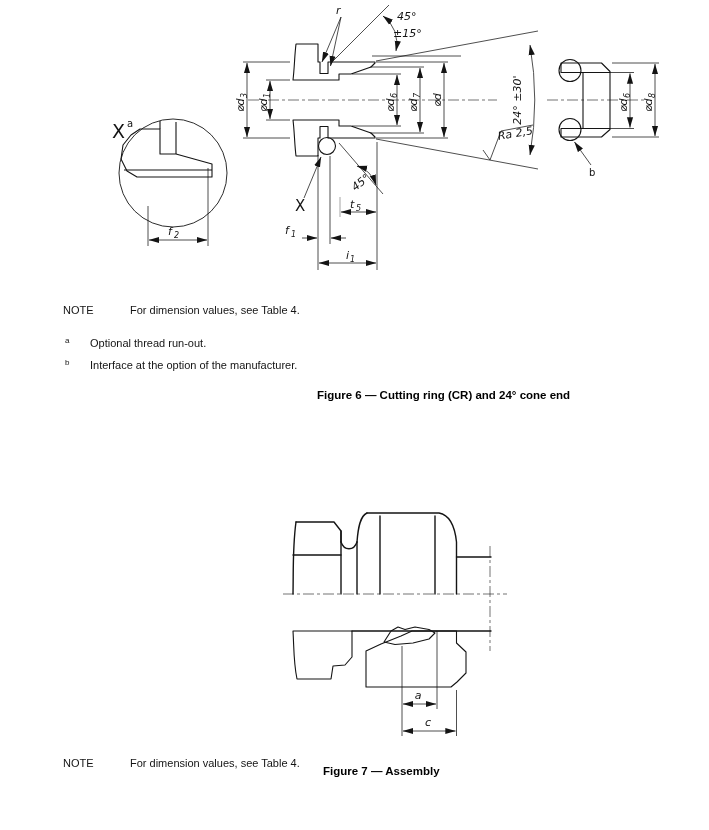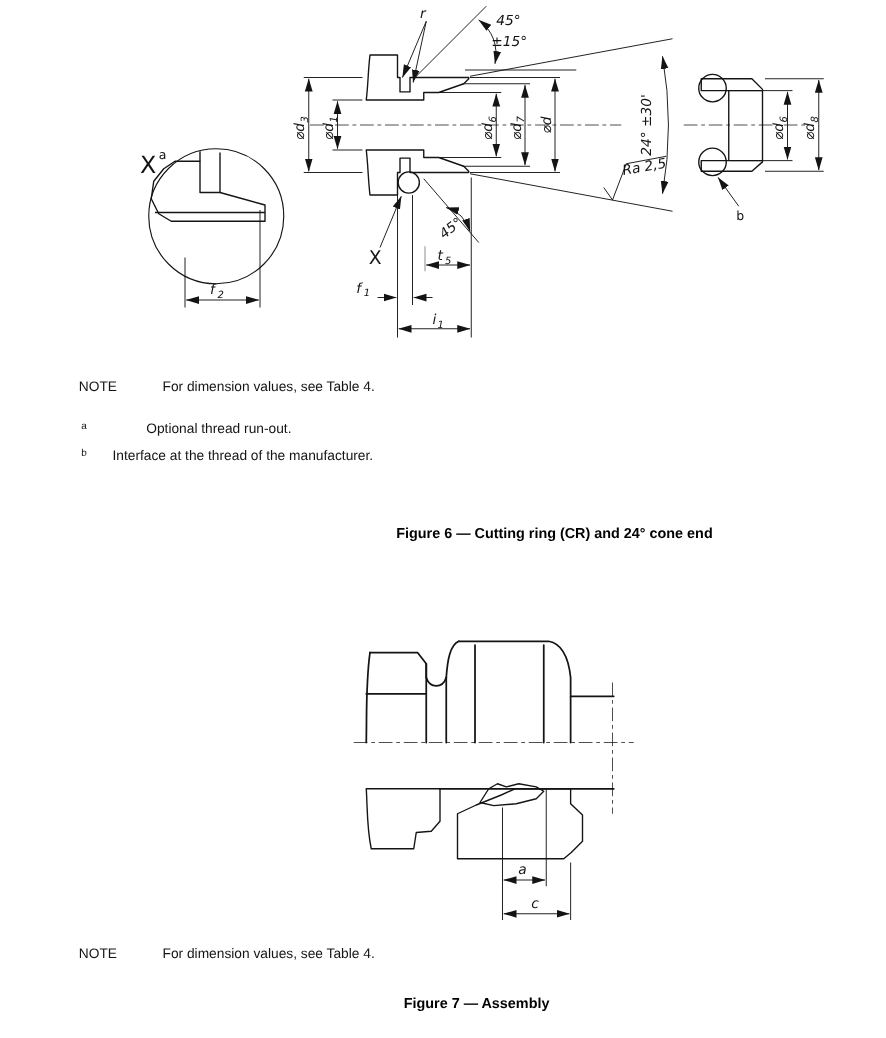--- a/index.html
+++ b/index.html
@@ -1,20 +1,20 @@
 <!DOCTYPE html>
 <html><head>
 <meta charset="utf-8">
 <style>
   html,body{margin:0;padding:0;background:#fff;}
   #page{position:relative;width:709px;height:830px;background:#ffffff;overflow:hidden;
         font-family:"Liberation Sans",sans-serif;color:#141414;}
   .abs{position:absolute;}
   .bodytext{font-size:11px;line-height:13px;color:#141414;}
-  .caption{font-size:11.5px;font-weight:bold;color:#000;margin-top:32px;}
+  .caption{font-size:11.5px;font-weight:bold;color:#000;}
   .fnsup{font-size:8px;}
   svg{position:absolute;left:0;overflow:visible;}
   .ol{stroke:#141414;stroke-width:1.4;fill:none;stroke-linejoin:round;stroke-linecap:round;}
   .olt{stroke:#141414;stroke-width:1.1;fill:none;stroke-linejoin:round;}
   .dimline{stroke:#141414;stroke-width:0.75;fill:none;}
   .grayline{stroke:#9a9a9a;stroke-width:0.9;fill:none;}
   .cl{stroke:#141414;stroke-width:0.6;stroke-dasharray:11 3 3 3;fill:none;}
   text.dim{font:italic 11px "DejaVu Sans",sans-serif;fill:#141414;}
   text.dimsub{font:italic 8px "DejaVu Sans",sans-serif;fill:#141414;}
   text.upright{font:15px "DejaVu Sans",sans-serif;fill:#141414;}
@@ -193,23 +193,23 @@
         <line class="dimline" x1="591" y1="165" x2="574.5" y2="142" marker-end="url(#arw)"></line>
         <text class="small" x="589" y="176">b</text>
       </g>
     </g>
   </svg>
 
   <div class="abs bodytext" style="left:63px;top:304px;">NOTE</div>
   <div class="abs bodytext" style="left:130px;top:304px;">For dimension values, see Table 4.</div>
 
   <div class="abs bodytext fnsup" style="left:65px;top:334px;">a</div>
-  <div class="abs bodytext" style="left:90px;top:337px;margin-left:27px;">Optional thread run-out.</div>
+  <div class="abs bodytext" style="left:90px;top:337px;">Optional thread run-out.</div>
   <div class="abs bodytext fnsup" style="left:65px;top:356px;">b</div>
-  <div class="abs bodytext" style="left:90px;top:359px;">Interface at the thread of the manufacturer.</div>
+  <div class="abs bodytext" style="left:90px;top:359px;">Interface at the option of the manufacturer.</div>
 
   <div class="abs caption" style="left:317px;top:389px;">Figure 6 — Cutting ring (CR) and 24° cone end</div>
 
   <svg style="top:500px;" width="709" height="260" viewBox="0 0 709 260">
     <g>
       <path class="cl" d="M283,94 H507"></path>
       <path class="cl" d="M490,46 V151"></path>
 
       <g class="ol">
         <path d="M296,22 C292.5,47 293.5,72 293,94"></path>

